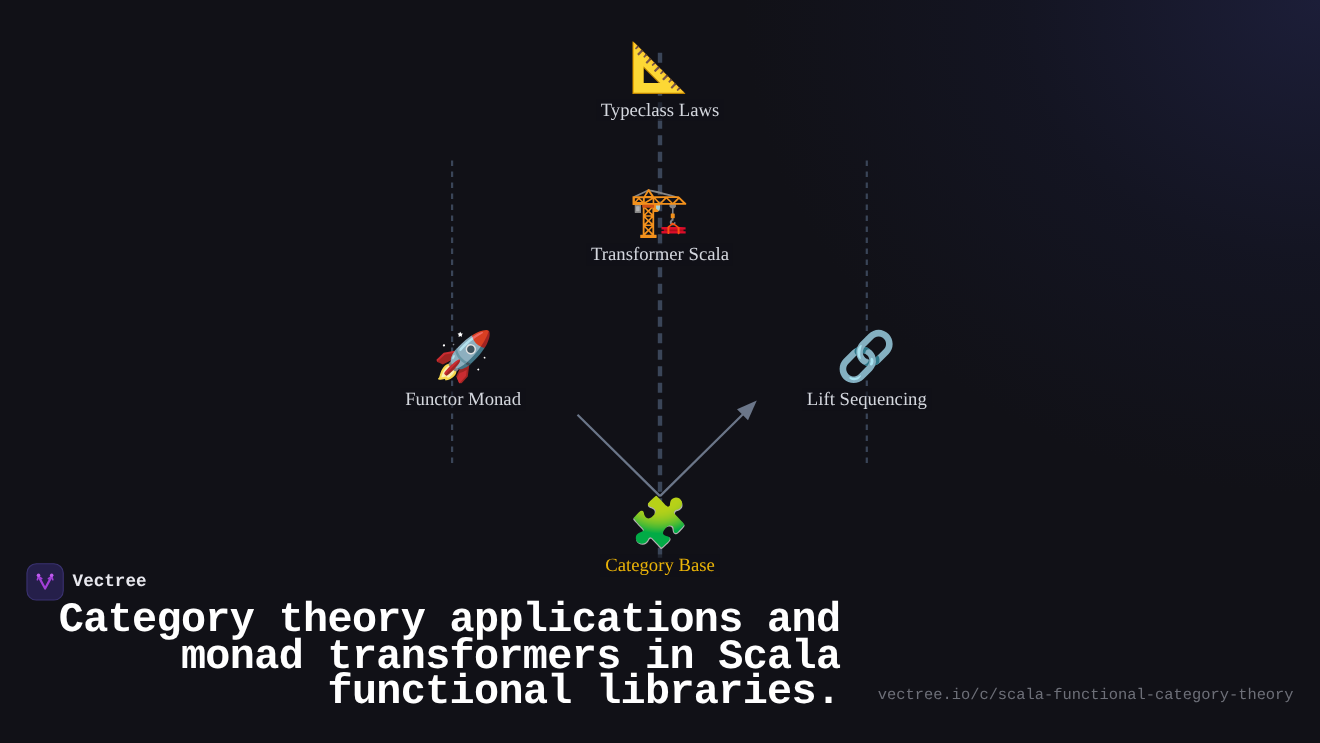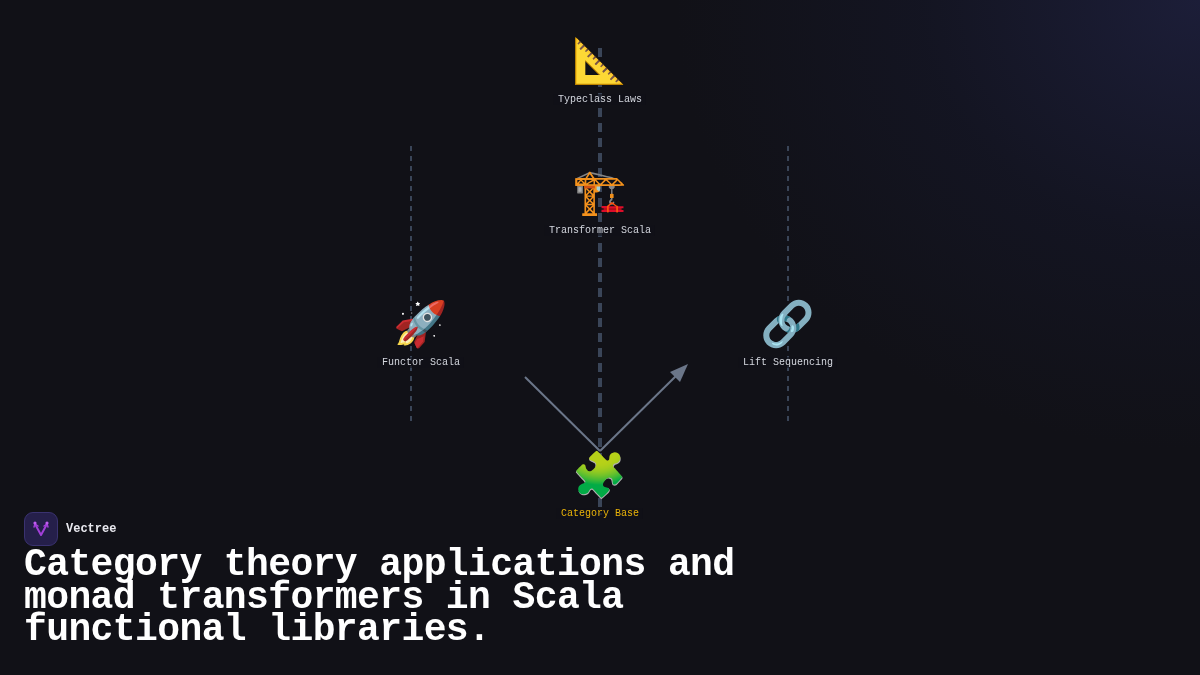--- a/index.html
+++ b/index.html
@@ -38,22 +38,22 @@
       white-space: nowrap;
     }
     .node .emoji {
       display: block;
       font-size: 44px;
       line-height: 52px;
       height: 52px;
     }
     .node .label {
       display: inline-block;
-      font-family: Liberation Mono, monospace;
-      font-size: 10px;
+      font-family: Liberation Serif, serif;
+      font-size: 17px;
       color: #d4d7de;
       margin-top: 2px;
       padding: 0 4px;
       background: rgba(17,17,23,0.6);
     }
     .node.base .label { color: #eab308; }
     .brand {
       position: absolute;
       left: 24px;
       top: 512px;
@@ -68,35 +68,36 @@
       background: #251f4a;
       border: 1px solid #3a3270;
       box-sizing: border-box;
       display: flex;
       align-items: center;
       justify-content: center;
     }
     .brand-name {
       font-family: "Liberation Mono", "DejaVu Sans Mono", monospace;
       font-weight: bold;
-      font-size: 12px;
+      font-size: 16px;
       color: #e8e8ee;
     }
     .headline {
       position: absolute;
       left: 24px;
       top: 549px;
       width: 740px;
       font-family: "Liberation Mono", "DejaVu Sans Mono", monospace;
       font-weight: bold;
       font-size: 38px;
       line-height: 32.5px;
       color: #ffffff;
       margin: 0;
       letter-spacing: -0.6px;
+      text-align: right;
     }
     .url {
       position: absolute;
       right: 24px;
       top: 624px;
       font-family: "Liberation Mono", "DejaVu Sans Mono", monospace;
       font-size: 14px;
       color: #6d6f78;
     }
   </style>
@@ -125,21 +126,21 @@
     <span class="label">Typeclass Laws</span>
   </div>
 
   <div class="node" style="left:600px; top:167px;">
     <span class="emoji">🏗️</span>
     <span class="label">Transformer Scala</span>
   </div>
 
   <div class="node" style="left:421px; top:299px;">
     <span class="emoji">🚀</span>
-    <span class="label">Functor Scala</span>
+    <span class="label">Functor Monad</span>
   </div>
 
   <div class="node" style="left:788px; top:299px;">
     <span class="emoji">🔗</span>
     <span class="label">Lift Sequencing</span>
   </div>
 
   <div class="node base" style="left:600px; top:450px;">
     <span class="emoji">🧩</span>
     <span class="label">Category Base</span>
@@ -152,13 +153,14 @@
         <path d="M4 5 L3 8 M4 5 L7 7 M16 5 L17 8 M16 5 L13 7" stroke="#a23fd8" stroke-width="1.5" fill="none" stroke-linecap="round"></path>
         <circle cx="4" cy="4" r="1.6" fill="#c05cf0"></circle>
         <circle cx="16" cy="4" r="1.6" fill="#c05cf0"></circle>
       </svg>
     </div>
     <span class="brand-name">Vectree</span>
   </div>
 
   <h1 class="headline">Category theory applications and monad transformers in Scala functional libraries.</h1>
 
+  <div class="url">vectree.io/c/scala-functional-category-theory</div>
 </div>
 
 </body></html>

